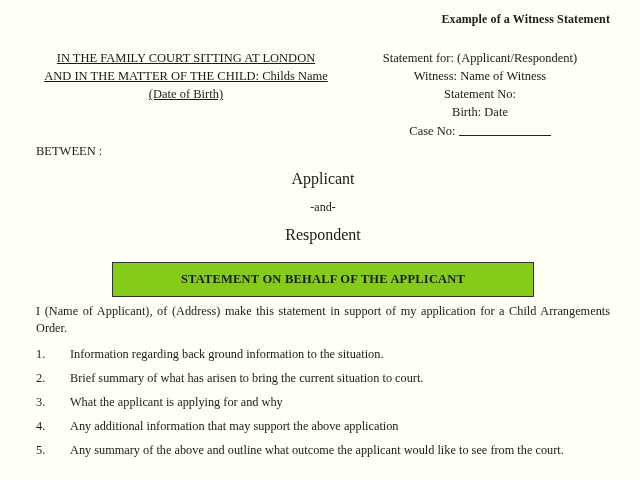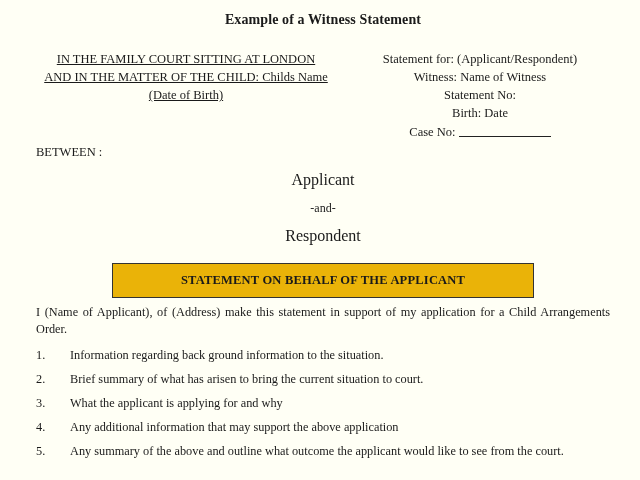--- a/index.html
+++ b/index.html
@@ -16,24 +16,24 @@
   }
   .page {
     position: relative;
     width: 640px;
     height: 480px;
     box-sizing: border-box;
     padding: 8px 30px 0 36px;
     background: #fffff5;
   }
   .doc-title {
-    text-align: center;
+    text-align: right;
     font-family: "Liberation Serif", serif;
     font-weight: bold;
-    font-size: 14px;
+    font-size: 12px;
     margin: 4px 0 0 0;
     letter-spacing: 0.1px;
   }
   .header-row {
     display: flex;
     margin-top: 22px;
     align-items: flex-start;
     text-align: center;
   }
   .header-left {
@@ -76,21 +76,21 @@
   }
   .statement-box {
     margin: 18px auto 0 auto;
     width: 420px;
     border: 1px solid #333;
     text-align: center;
     font-weight: bold;
     font-size: 12.5px;
     padding: 9px 0 9px 0;
     letter-spacing: 0.2px;
-    background: #eab308;
+    background: #84cc16;
   }
   .intro {
     margin-top: 6px;
     font-size: 12.3px;
     line-height: 1.4;
     text-align: justify;
   }
   ol.points {
     list-style: none;
     margin: 9px 0 0 0;

